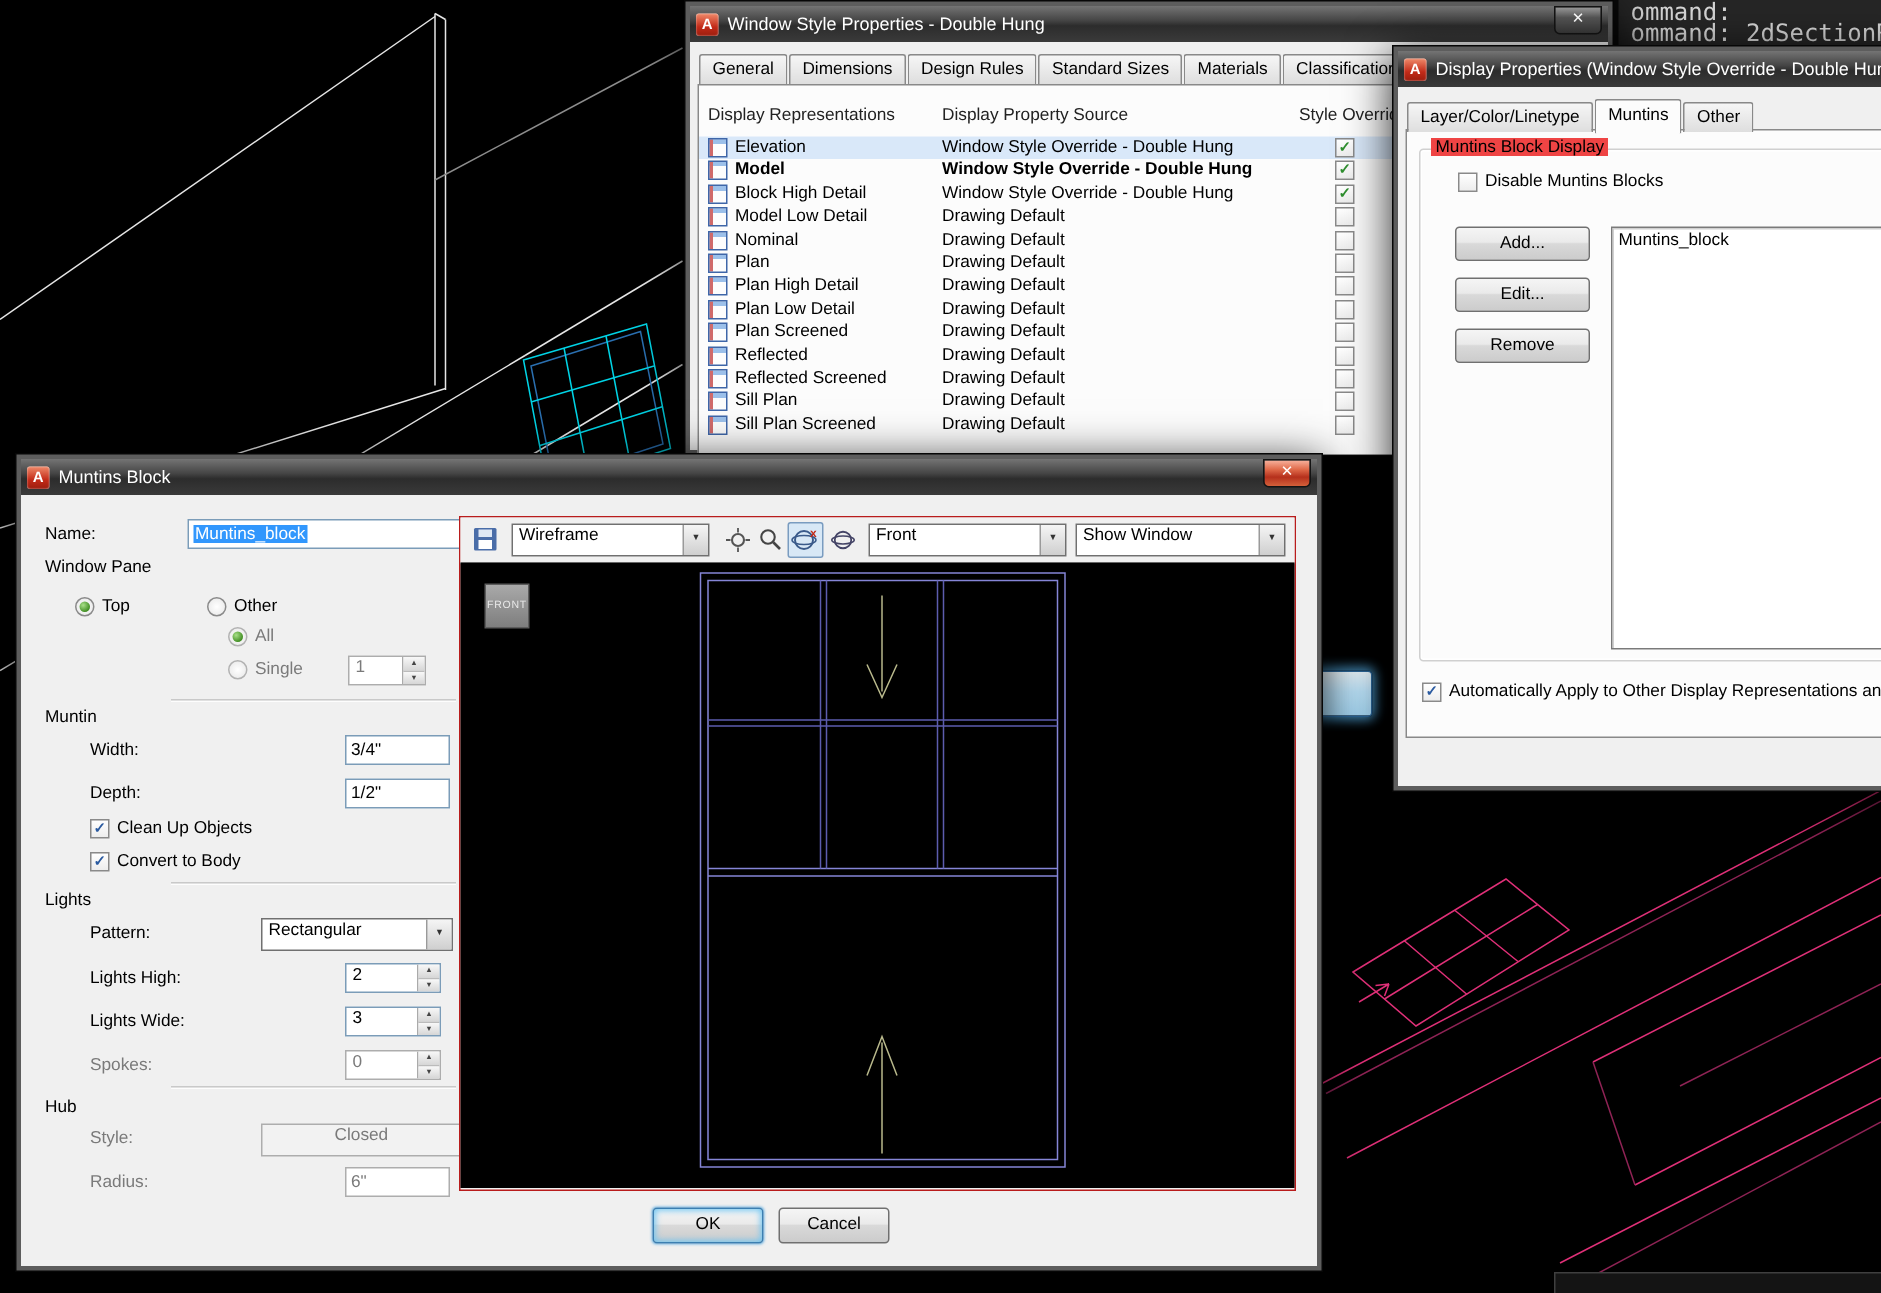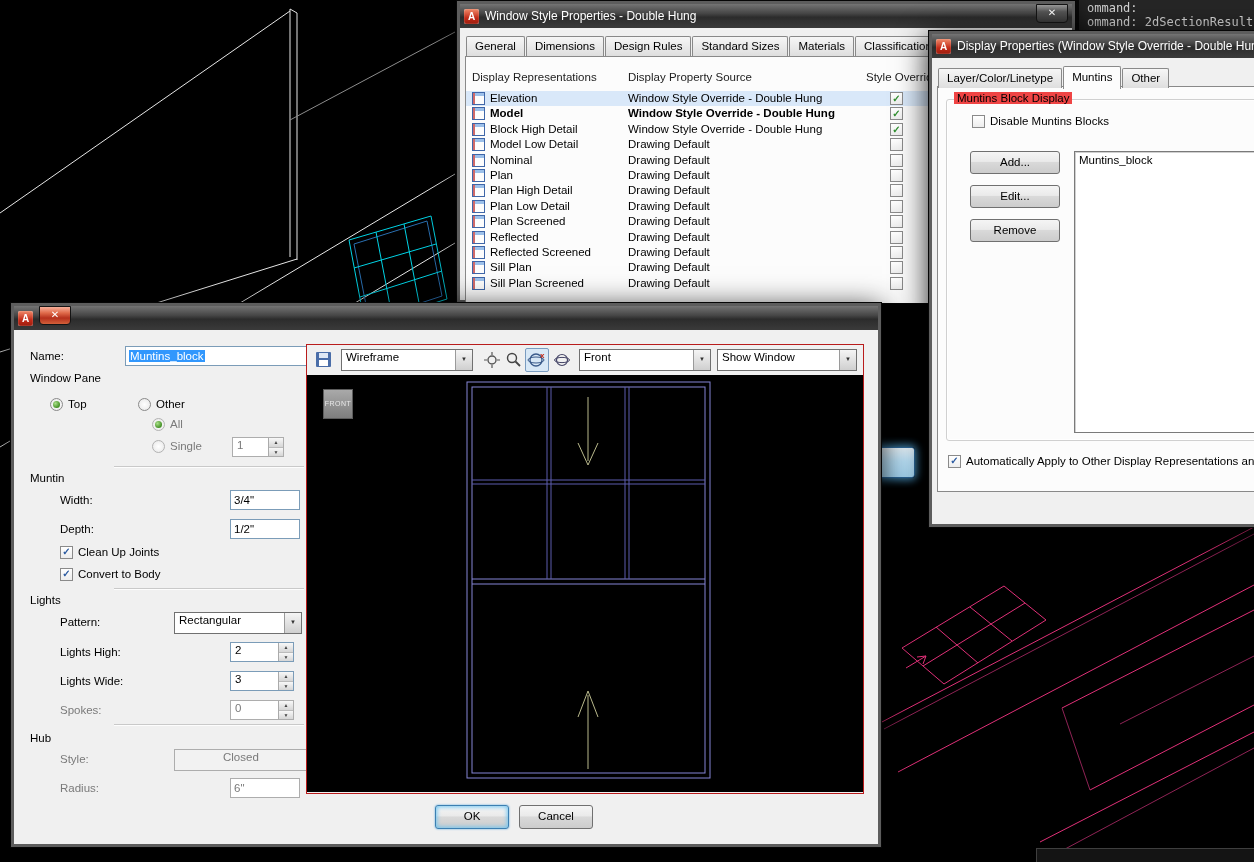--- a/index.html
+++ b/index.html
@@ -94,21 +94,21 @@
   .cube{position:absolute;width:28px;height:28px;background:linear-gradient(#a9a9a9,#7e7e7e);
         border:1px solid #5c5c5c;color:#e8e8e8;font-size:7px;text-align:center;line-height:28px;letter-spacing:.5px;}
   .win-l{stroke:var(--c-window_line);stroke-width:1;fill:none;}
   .mun-l{stroke:var(--c-muntin_line);stroke-width:1;fill:none;}
   .arr-l{stroke:var(--c-arrow_line);stroke-width:1;fill:none;}
 
   .listbox{position:absolute;background:#fff;border:1px solid #7a7a7a;box-shadow:inset 1px 1px 0 #d0d0d0;}
   .listitem{padding:2px 4px;white-space:nowrap;}
 
   .cmdpanel{position:absolute;left:1076px;top:0;width:178px;height:30px;background:#262626;z-index:8;
-            color:#d6d6d6;font-family:"DejaVu Sans Mono",monospace;font-size:12px;line-height:14px;
+            color:#d6d6d6;font-family:"DejaVu Sans Mono",monospace;font-size:16px;line-height:14px;
             padding:1px 0 0 8px;box-sizing:border-box;border-left:3px solid #0a0a0a;}
   .cmdpanel div{white-space:nowrap;overflow:hidden;}
   .bstrip{position:absolute;left:1036px;top:848px;width:218px;height:14px;background:#141414;
           border-top:1px solid #3f3f3f;border-left:1px solid #3f3f3f;z-index:6;}
 </style>
 </head>
 <body>
 
 <div class="stage">
 
@@ -321,20 +321,21 @@
           <span class="cb2 on"></span>
           <span>Automatically Apply to Other Display Representations and Objects</span>
         </div>
       </div>
     </div>
   </div>
 
   <div class="dlg" style="left:10px;top:302px;width:864px;height:538px;z-index:30;">
     <div class="tbar">
       <span class="aicon">A</span>
+      <span class="ttext">Muntins Block</span>
       <span class="closebtn red">✕</span>
     </div>
     <div class="dbody" style="height:514px;">
 
       <span class="lbl" style="left:16px;top:20px;">Name:</span>
       <div class="tb" style="left:111px;top:16px;width:182px;height:18px;">
         <span class="sel">Muntins_block</span>
       </div>
       <span class="lbl" style="left:16px;top:42px;">Window Pane</span>
 
@@ -369,21 +370,21 @@
       <div class="tb" style="left:216px;top:160px;width:62px;height:18px;">
         <span>3/4"</span>
       </div>
       <span class="lbl" style="left:46px;top:193px;">Depth:</span>
       <div class="tb" style="left:216px;top:189px;width:62px;height:18px;">
         <span>1/2"</span>
       </div>
 
       <div class="ctl" style="left:46px;top:216px;">
         <span class="cb2 on"></span>
-        <span>Clean Up Joints</span>
+        <span>Clean Up Objects</span>
       </div>
       <div class="ctl" style="left:46px;top:238px;">
         <span class="cb2 on"></span>
         <span>Convert to Body</span>
       </div>
 
       <div class="etchline" style="left:100px;top:258px;width:190px;"></div>
       <span class="lbl" style="left:16px;top:264px;">Lights</span>
 
       <span class="lbl" style="left:46px;top:286px;">Pattern:</span>

